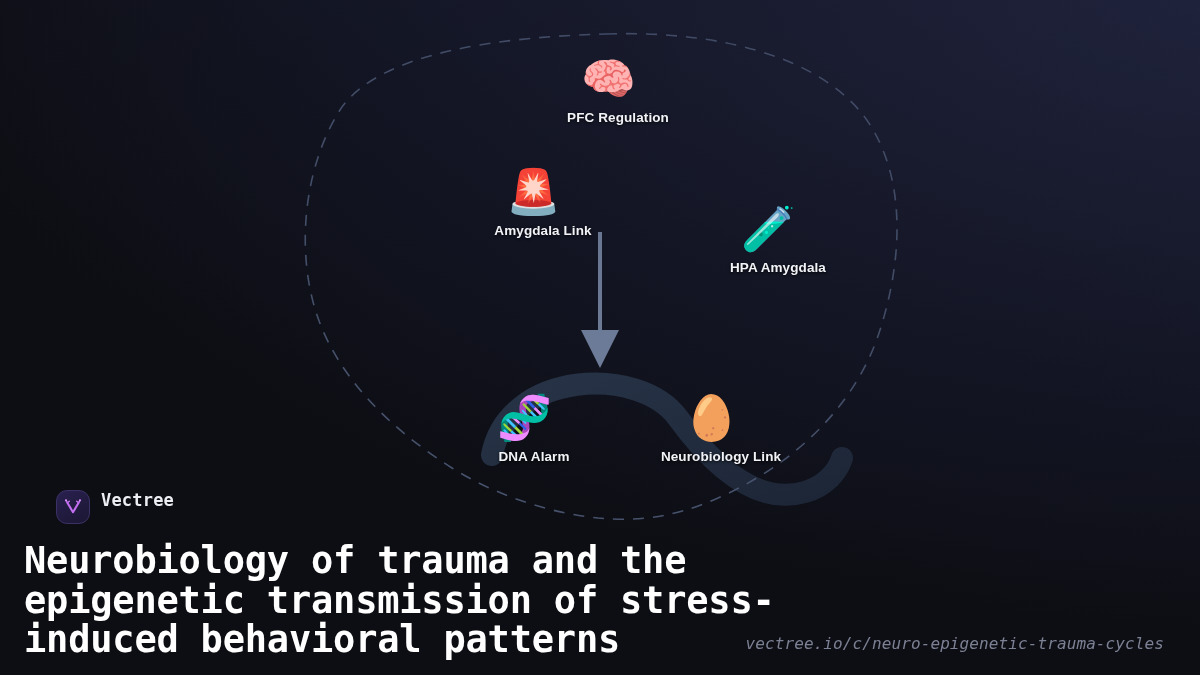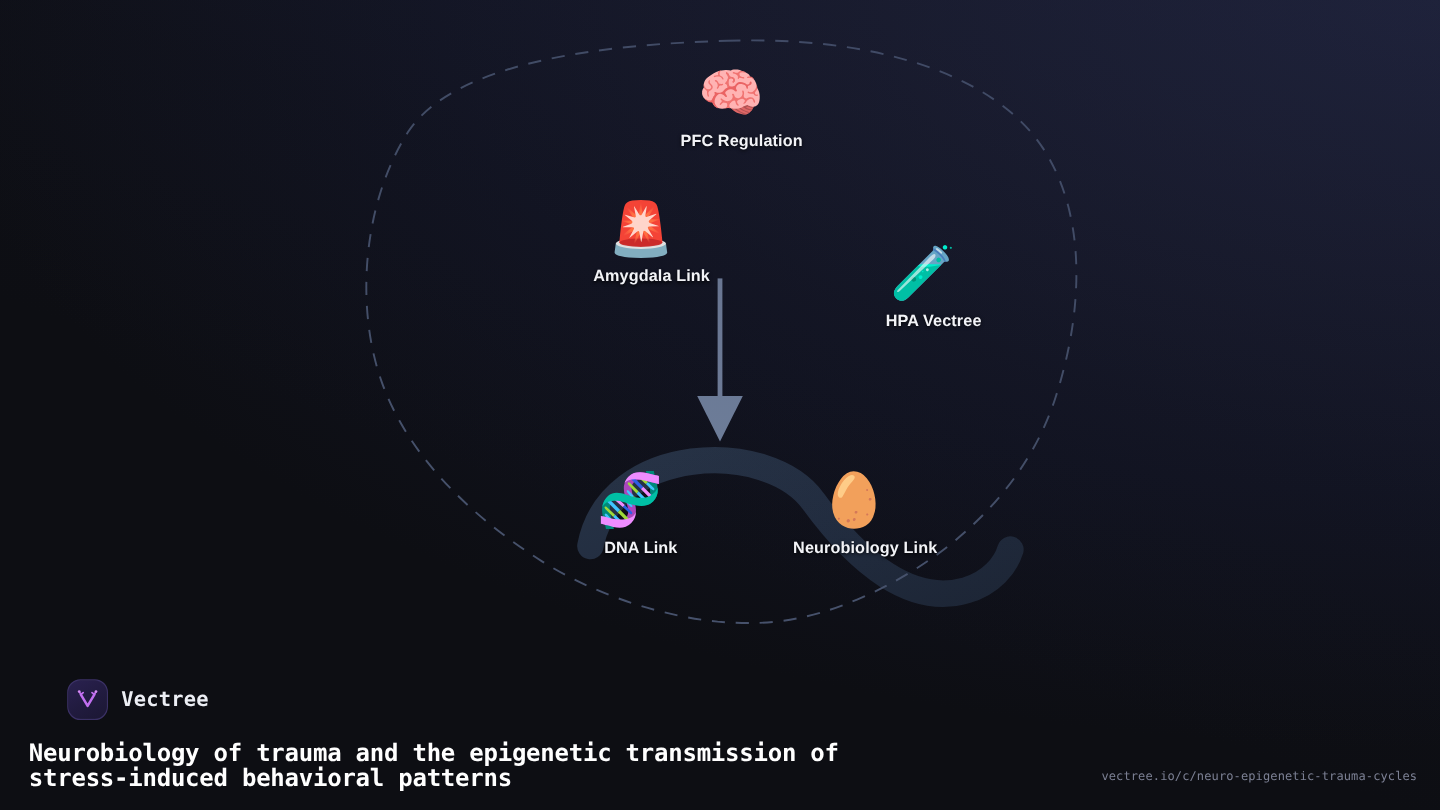--- a/index.html
+++ b/index.html
@@ -63,54 +63,54 @@
   
   #footer {
     position:absolute;
     left:0; bottom:0;
     width:1200px;
     padding:0 24px 16px 24px;
     z-index:20;
   }
   #brand {
     display:flex;
-    align-items:center;
     gap:11px;
     margin-bottom:17px;
     padding-left:32px;
   }
   #logo-mark {
     width:34px; height:34px;
     border-radius:11px;
     background:linear-gradient(150deg,#2a2150 0%, #211b3f 55%, #1b1733 100%);
     border:1px solid #3b3166;
     display:flex; align-items:center; justify-content:center;
   }
   #brand-name {
     font-family:"DejaVu Sans Mono", monospace;
     font-size:17px;
     font-weight:bold;
     color:#eceef4;
     letter-spacing:0.2px;
   }
   #headline {
     font-family:"DejaVu Sans Mono", monospace;
-    font-size:20px;
+    font-size:37px;
     font-weight:bold;
     line-height:1.06;
     color:#ffffff;
     letter-spacing:-0.2px;
     max-width:760px;
     white-space:pre-wrap;
   }
   #permalink {
     position:absolute;
-    right:19px; bottom:22px;
+    right:36px; bottom:22px;
     font-family:"DejaVu Sans Mono", monospace;
-    font-size:10px;
+    font-size:16px;
+    font-style:italic;
     color:#7c8094;
     letter-spacing:0.1px;
     z-index:20;
   }
 </style>
 </head>
 <body>
 
 <div id="stage">
 
@@ -146,26 +146,26 @@
     <div class="nlabel">PFC Regulation</div>
   </div>
 
   <div class="node" style="left:534px; top:202px;">
     <div class="emoji">🚨</div>
     <div class="nlabel">Amygdala Link</div>
   </div>
 
   <div class="node" style="left:769px; top:239px;">
     <div class="emoji">🧪</div>
-    <div class="nlabel">HPA Vectree</div>
+    <div class="nlabel">HPA Amygdala</div>
   </div>
 
   <div class="node" style="left:525px; top:428px;">
     <div class="emoji">🧬</div>
-    <div class="nlabel">DNA Link</div>
+    <div class="nlabel">DNA Alarm</div>
   </div>
 
   <div class="node" style="left:712px; top:428px;">
     <div class="emoji">🥚</div>
     <div class="nlabel">Neurobiology Link</div>
   </div>
 
   <div id="footer">
     <div id="brand">
       <div id="logo-mark">

